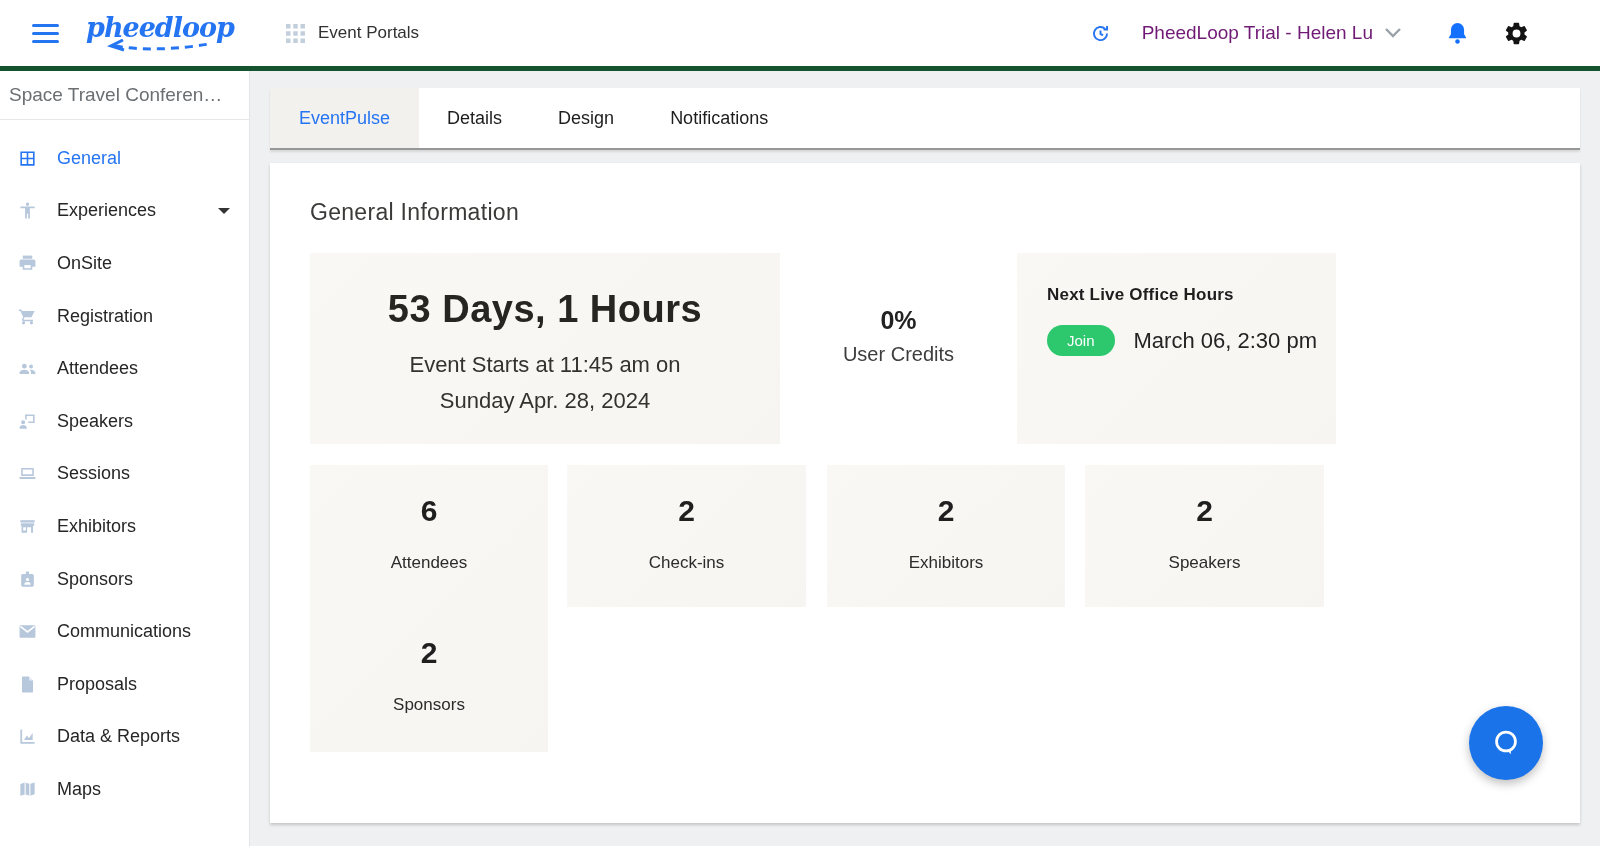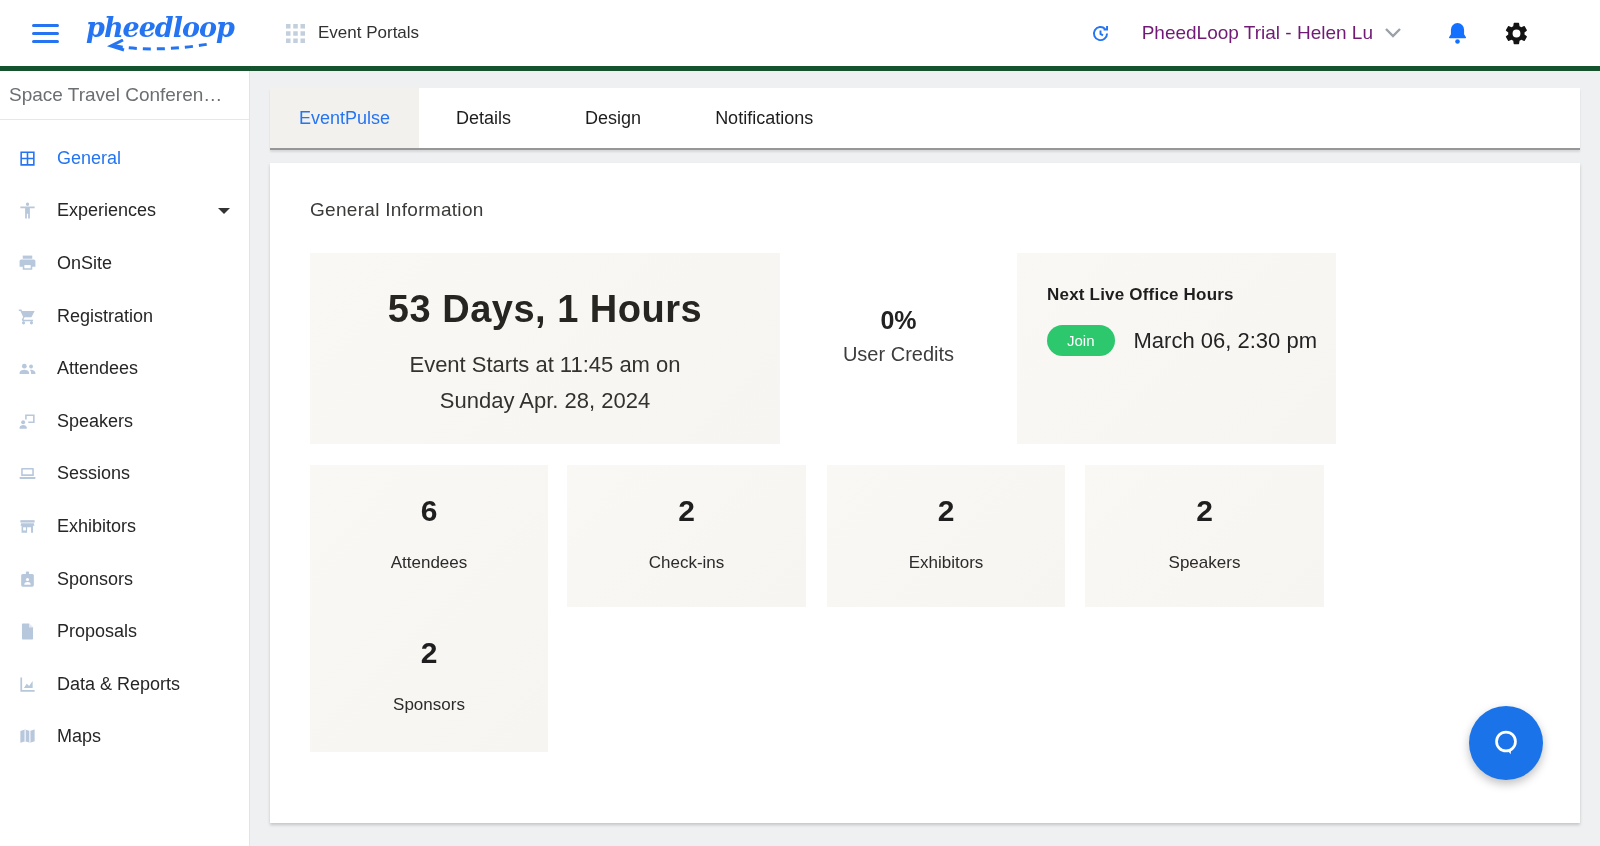--- a/index.html
+++ b/index.html
@@ -57,27 +57,27 @@
   .nav li.active { color:#2575f2; }
   .nav li.active .nav-icon { color:#2575f2; }
   .nav-caret { margin-left:auto; display:flex; color:#333; }
   
   .main { position:absolute; top:71px; left:250px; width:1232px; height:775px; }
   .tabbar {
     position:absolute; top:17px; left:20px; width:1310px; height:62px;
     background:#fff; display:flex; align-items:stretch;
     border-bottom:2px solid #979797; box-shadow:0 2px 2px rgba(0,0,0,.10);
   }
-  .tab { display:flex; align-items:center; padding:0 37px; font-size:18px; color:#1d1d1d; cursor:pointer; }
+  .tab { display:flex; align-items:center; padding:0 28px; font-size:18px; color:#1d1d1d; cursor:pointer; }
   .tab.active { background:#f2f1ee; color:#2575f2; padding:0 29px; }
   .content-card {
     position:absolute; top:92px; left:20px; width:1310px; height:660px;
     background:#fff; box-shadow:0 2px 3px rgba(0,0,0,.18);
   }
-  .section-title { position:absolute; top:36px; left:40px; font-size:19px; color:#3a3a38; letter-spacing:.3px; }
+  .section-title { position:absolute; top:36px; left:40px; font-size:23px; color:#3a3a38; letter-spacing:.3px; }
   .beige { background:linear-gradient(135deg,#faf8f5 0%,#f7f5f1 100%); }
   .countdown-card {
     position:absolute; top:90px; left:40px; width:470px; height:191px;
     display:flex; flex-direction:column; align-items:center; padding-top:32px;
   }
   .countdown-headline { font-size:38px; font-weight:700; color:#262522; line-height:48px; letter-spacing:.5px; }
   .countdown-sub { margin-top:14px; font-size:22px; color:#33322f; line-height:36px; text-align:center; }
   .credits {
     position:absolute; top:90px; left:510px; width:237px; height:191px;
     display:flex; flex-direction:column; align-items:center; justify-content:center;
@@ -262,20 +262,29 @@
             <rect x="10" y="2" width="4" height="5" rx="1"></rect>
             <circle cx="12" cy="12" r="2" fill="#fff"></circle>
             <path d="M8 18c0-2 2-3 4-3s4 1 4 3v.5H8z" fill="#fff"></path>
           </svg>
       </span>
       <span class="nav-label">Sponsors</span>
     </li>
     <li>
       <span class="nav-icon">
         <svg width="19" height="19" viewBox="0 0 24 24" fill="currentColor">
+            <rect x="2" y="4" width="20" height="16" rx="1.5"></rect>
+            <path d="M3 5.5l9 7 9-7" fill="none" stroke="#fff" stroke-width="2"></path>
+          </svg>
+      </span>
+      <span class="nav-label">Communications</span>
+    </li>
+    <li>
+      <span class="nav-icon">
+        <svg width="19" height="19" viewBox="0 0 24 24" fill="currentColor">
             <path d="M6 2h8l5 5v14a1 1 0 0 1-1 1H6a1 1 0 0 1-1-1V3a1 1 0 0 1 1-1z"></path>
             <path d="M14 2v5h5z" fill="#fff" opacity=".65"></path>
           </svg>
       </span>
       <span class="nav-label">Proposals</span>
     </li>
     <li>
       <span class="nav-icon">
         <svg width="19" height="19" viewBox="0 0 24 24" fill="currentColor">
             <path d="M3 3v18h18v-2.2H5.2V3z"></path>

